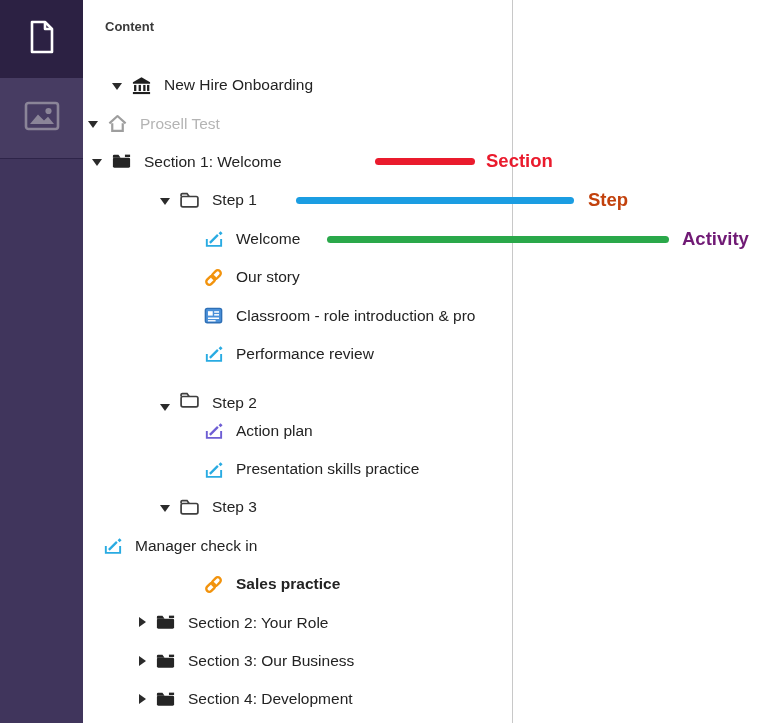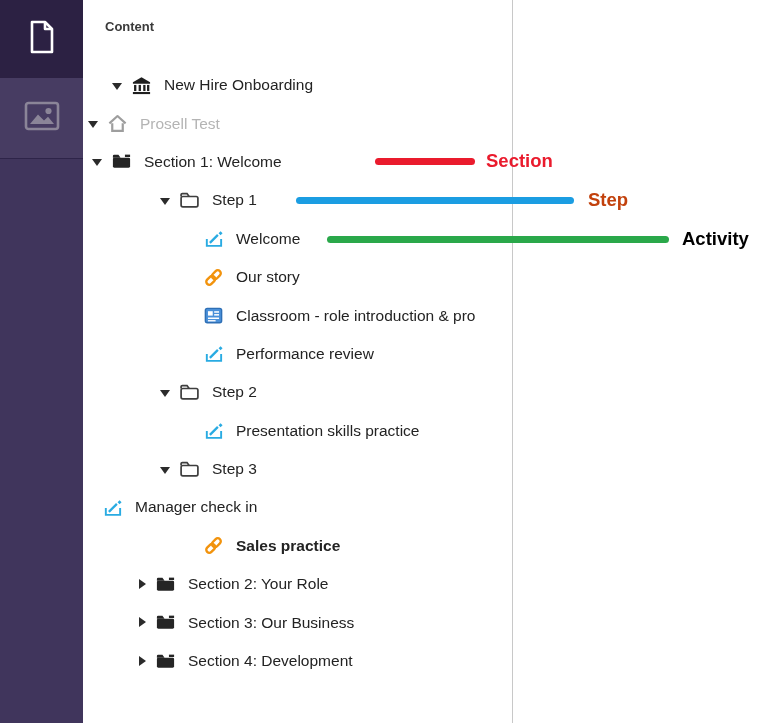--- a/index.html
+++ b/index.html
@@ -172,29 +172,40 @@
     <span class="expander none"></span>
     <span class="icon">
         <svg viewBox="0 0 22 22">
           <path d="M4 11.5 V18.7 H19 V11.5" fill="none" stroke="#29abe2" stroke-width="2"></path>
           <path d="M7.2 15.6 L15.6 7.2" fill="none" stroke="#29abe2" stroke-width="2.4"></path>
           <rect x="16.9" y="3.9" width="3" height="3" fill="#29abe2" transform="rotate(45 18.4 5.4)"></rect>
         </svg>
       </span>
     <span class="label">Performance review</span>
   </div>
-    <div class="row" style="padding-left: 160px;">
+    <div class="row" style="padding-left: 160px; align-items: flex-end;">
     <span class="expander down"></span>
     <span class="icon">
         <svg viewBox="0 0 22 22">
           <rect x="2.2" y="6.8" width="17.6" height="10.8" rx="1.8" fill="none" stroke="#3f3f3f" stroke-width="1.8"></rect>
           <path d="M2.2 6.8 V5 A1.3 1.3 0 0 1 3.5 3.7 H8.4 L10.6 6.8" fill="none" stroke="#3f3f3f" stroke-width="1.8"></path>
         </svg>
       </span>
     <span class="label">Step 2</span>
+  </div>
+    <div class="row" style="padding-left: 184px;">
+    <span class="expander none"></span>
+    <span class="icon">
+        <svg viewBox="0 0 22 22">
+          <path d="M4 11.5 V18.7 H19 V11.5" fill="none" stroke="#6e5ed4" stroke-width="2"></path>
+          <path d="M7.2 15.6 L15.6 7.2" fill="none" stroke="#6e5ed4" stroke-width="2.4"></path>
+          <rect x="16.9" y="3.9" width="3" height="3" fill="#6e5ed4" transform="rotate(45 18.4 5.4)"></rect>
+        </svg>
+      </span>
+    <span class="label">Action plan</span>
   </div>
     <div class="row" style="padding-left: 184px;">
     <span class="expander none"></span>
     <span class="icon">
         <svg viewBox="0 0 22 22">
           <path d="M4 11.5 V18.7 H19 V11.5" fill="none" stroke="#29abe2" stroke-width="2"></path>
           <path d="M7.2 15.6 L15.6 7.2" fill="none" stroke="#29abe2" stroke-width="2.4"></path>
           <rect x="16.9" y="3.9" width="3" height="3" fill="#29abe2" transform="rotate(45 18.4 5.4)"></rect>
         </svg>
       </span>
@@ -273,14 +284,14 @@
 <div class="ann">
   <span class="ann-line" style="left: 375px; top: 157.5px; width: 100px; background: rgb(234, 27, 45);"></span>
   <span class="ann-label" style="left: 486px; top: 161px; color: rgb(234, 27, 45);">Section</span>
 </div>
 <div class="ann">
   <span class="ann-line" style="left: 296px; top: 196.5px; width: 278px; background: rgb(27, 157, 226);"></span>
   <span class="ann-label" style="left: 588px; top: 200px; color: #c2410c;">Step</span>
 </div>
 <div class="ann">
   <span class="ann-line" style="left: 327px; top: 235.5px; width: 342px; background: rgb(42, 168, 74);"></span>
-  <span class="ann-label" style="left: 682px; top: 239px; color: #000000; text-align: center;">Activity</span>
+  <span class="ann-label" style="left: 682px; top: 239px; color: #701a75; text-align: center;">Activity</span>
 </div>
 
 </body></html>

